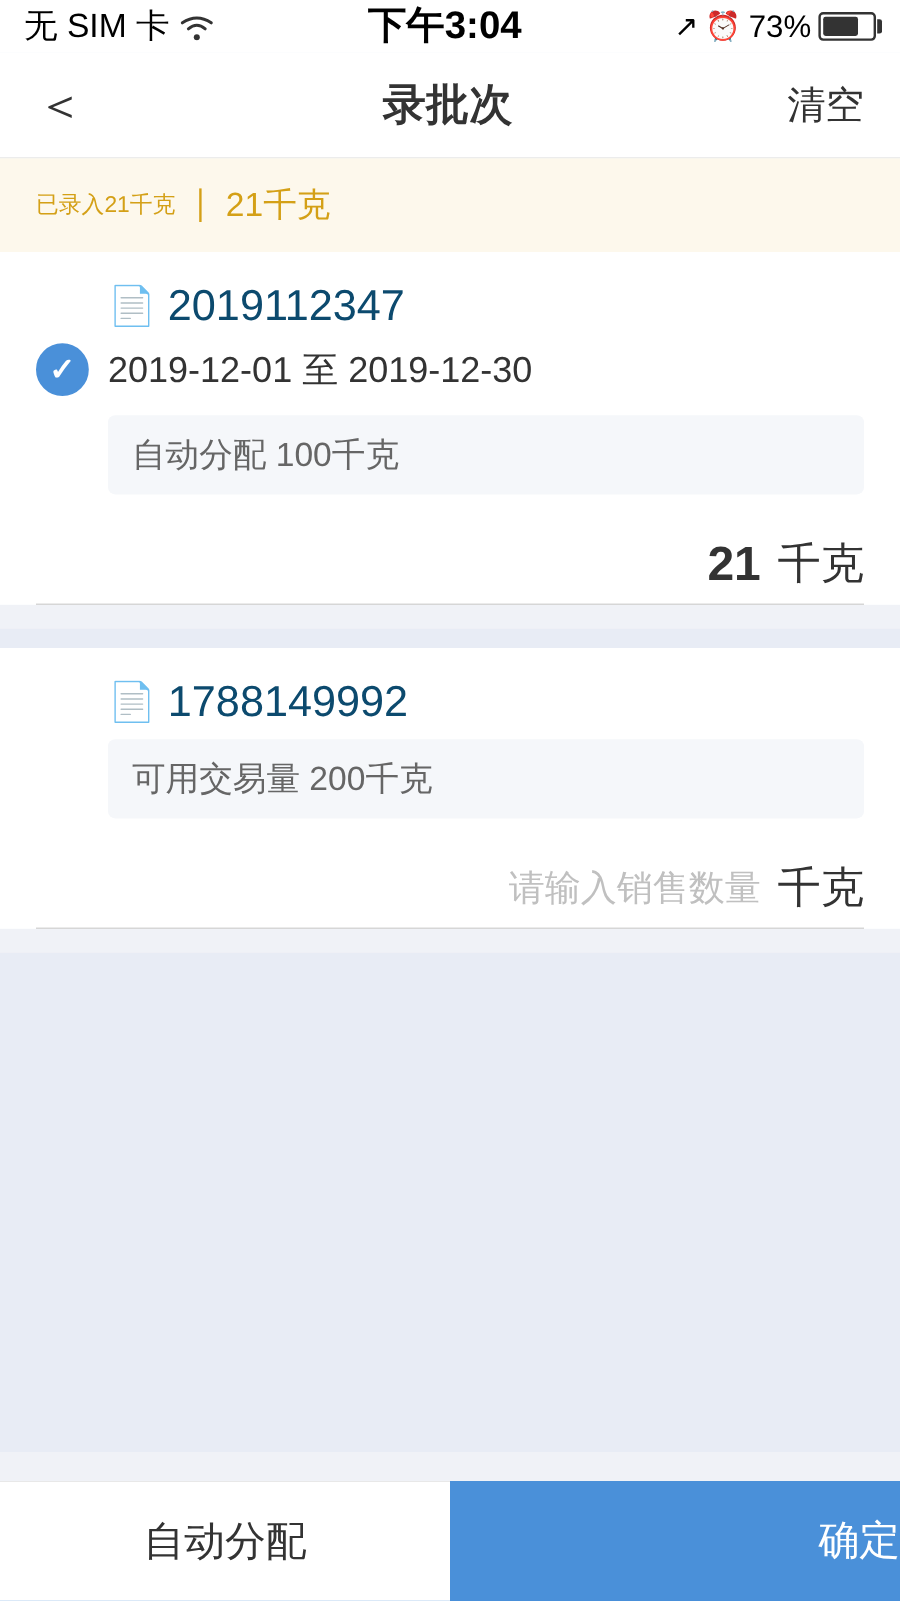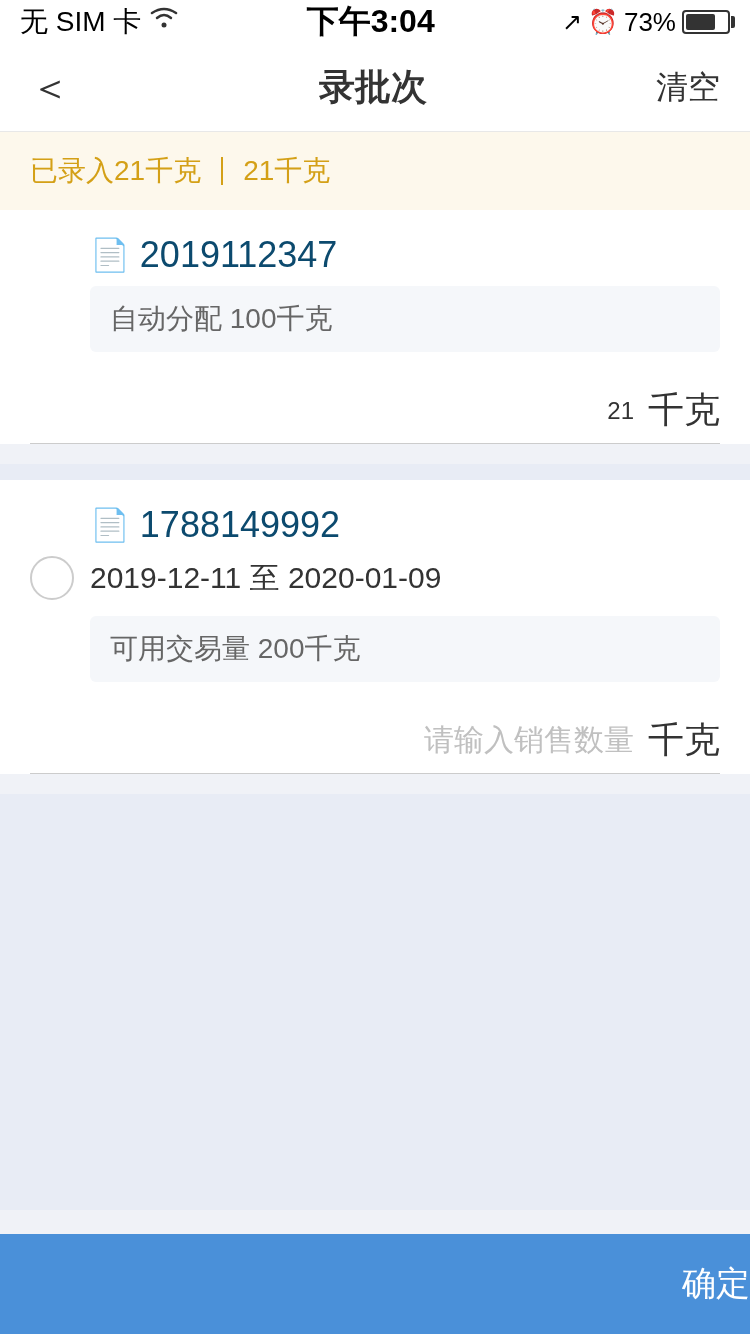--- a/index.html
+++ b/index.html
@@ -19,21 +19,21 @@
       background: #fff;
       display: flex;
       align-items: center;
       justify-content: space-between;
       padding: 0 20px;
       font-size: 28px;
       font-weight: 500;
     }
     .status-left {
       display: flex;
-      align-items: flex-start;
+      align-items: flex-end;
       gap: 8px;
       font-size: 28px;
     }
     .status-center {
       font-size: 32px;
       font-weight: 600;
     }
     .status-right {
       display: flex;
       align-items: center;
@@ -99,21 +99,21 @@
     
     .summary-bar {
       width: 750px;
       background: #fdf8ec;
       padding: 20px 30px;
       display: flex;
       align-items: center;
       gap: 20px;
     }
     .summary-recorded {
-      font-size: 28px;
+      font-size: 19px;
       color: #d4a017;
     }
     .summary-divider {
       width: 2px;
       height: 28px;
       background: #d4a017;
     }
     .summary-total {
       font-size: 28px;
       color: #d4a017;
@@ -190,23 +190,23 @@
 
     
     .quantity-row {
       display: flex;
       align-items: center;
       justify-content: flex-end;
       padding: 10px 30px 0 30px;
       gap: 14px;
     }
     .quantity-value {
-      font-size: 24px;
-      color: #333;
-      font-weight: 400;
+      font-size: 40px;
+      color: #333;
+      font-weight: 700;
     }
     .quantity-unit {
       font-size: 36px;
       color: #333;
     }
 
     
     .input-underline {
       height: 1px;
       background: #ccc;
@@ -309,53 +309,54 @@
   <div class="summary-divider"></div>
   <span class="summary-total">21千克</span>
 </div>
 
 <div class="batch-item">
   <div class="batch-item-inner">
     <div class="batch-id-row">
       <span class="batch-icon">📄</span>
       <span class="batch-id">2019112347</span>
     </div>
+    <div class="batch-date-row">
+      <div class="radio-circle checked"></div>
+      <span class="batch-date">2019-12-01 至 2019-12-30</span>
+    </div>
     <div class="batch-available-row">
       <span class="batch-available">自动分配 100千克</span>
     </div>
   </div>
   <div class="quantity-row">
     <span class="quantity-value">21</span>
     <span class="quantity-unit">千克</span>
   </div>
   <div class="input-underline"></div>
 </div>
 
 <div class="section-sep"></div>
 
 <div class="batch-item">
   <div class="batch-item-inner">
     <div class="batch-id-row">
       <span class="batch-icon">📄</span>
       <span class="batch-id">1788149992</span>
     </div>
-    <div class="batch-date-row">
-      <div class="radio-circle"></div>
-      <span class="batch-date">2019-12-11 至 2020-01-09</span>
-    </div>
     <div class="batch-available-row">
       <span class="batch-available">可用交易量 200千克</span>
     </div>
   </div>
   <div class="placeholder-row">
     <span class="placeholder-text">请输入销售数量</span>
     <span class="placeholder-unit">千克</span>
   </div>
   <div class="input-underline"></div>
 </div>
 
 <div class="section-sep"></div>
 
 <div class="grey-area"></div>
 
 <div class="bottom-bar">
+  <button class="btn-auto">自动分配</button>
   <button class="btn-confirm">确定</button>
 </div>
 
 </body></html>

